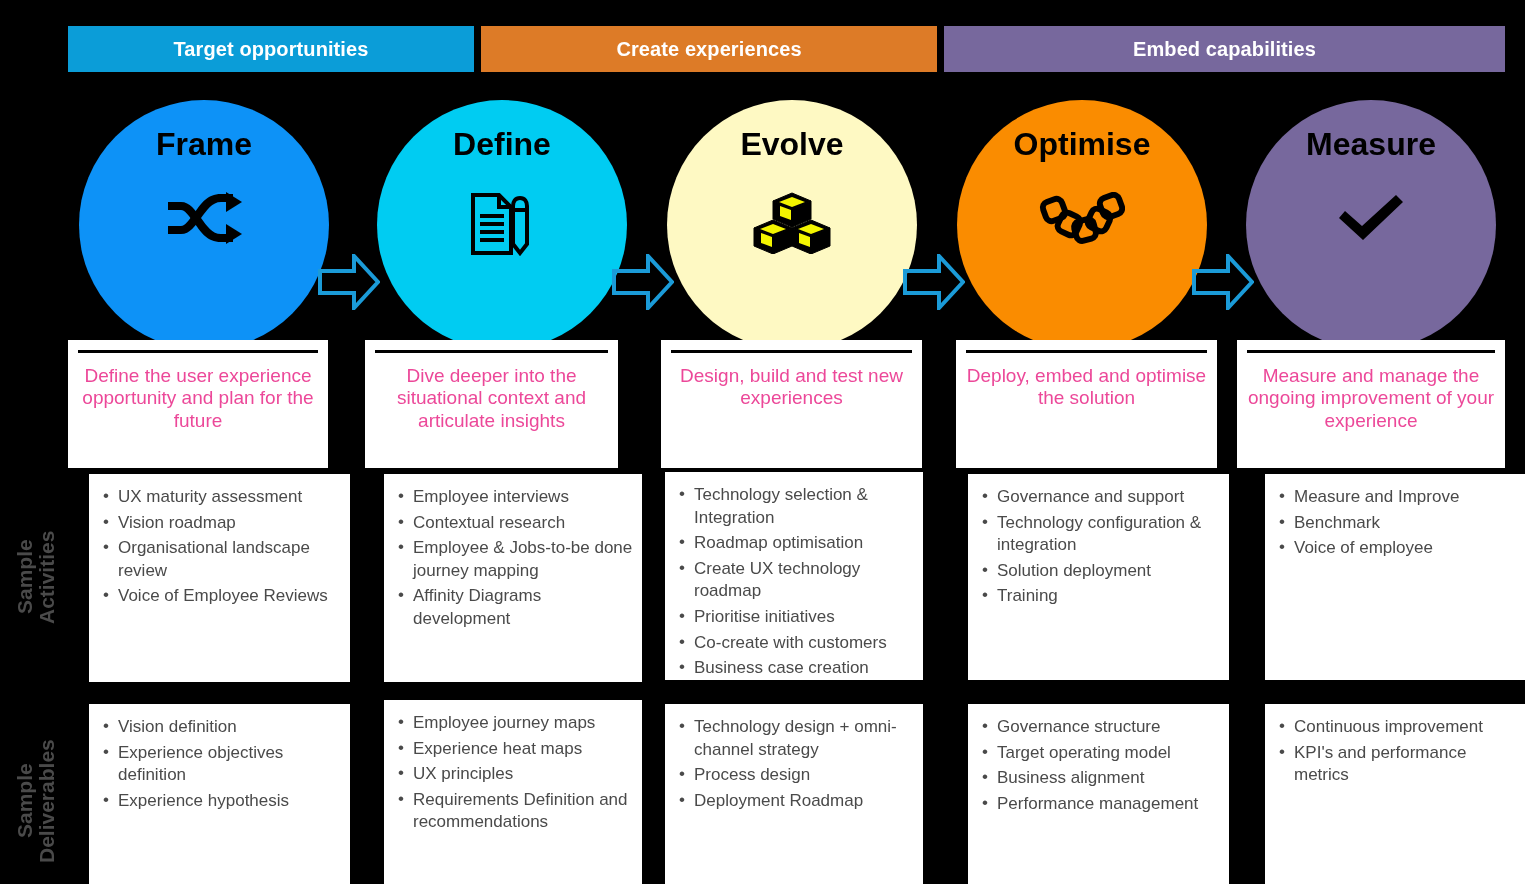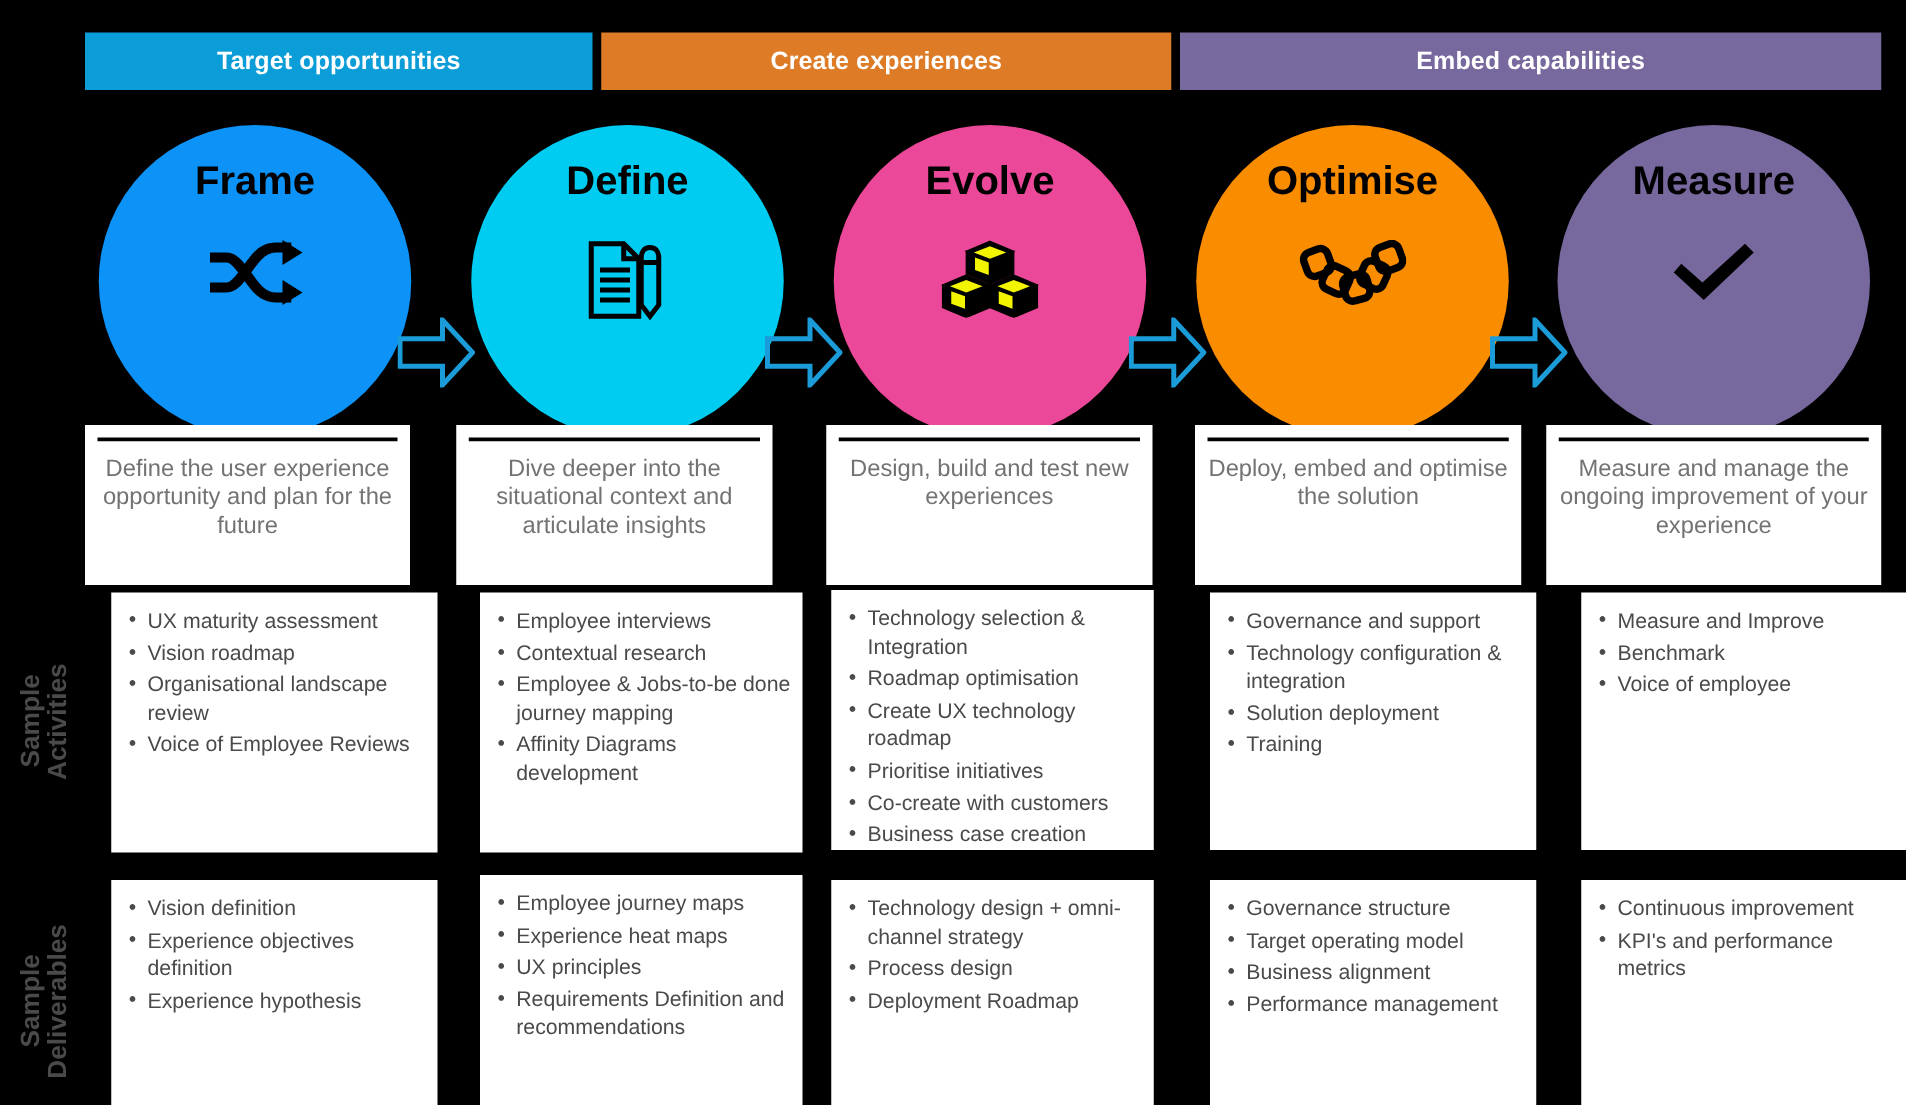--- a/index.html
+++ b/index.html
@@ -39,21 +39,21 @@
 
   
   .desc {
     position: absolute; background: #ffffff;
     padding: 0;
   }
   .desc .rule {
     height: 3px; background: #000; margin: 10px 10px 0 10px;
   }
   .desc .dtext {
-    color: #737373; font-size: 19px; line-height: 1.18;
+    color: #ec4899; font-size: 19px; line-height: 1.18;
     text-align: center; padding: 12px 9px 0 9px;
   }
 
   
   .card {
     position: absolute; background: #ffffff; overflow: hidden;
   }
   .card ul { list-style: none; padding: 12px 8px 8px 12px; }
   .card li {
     position: relative; color: #4a4a4a; font-size: 17px;
@@ -109,21 +109,21 @@
         <path d="M4 3 h26 l12 12 v46 H4z"></path>
         <path d="M30 3 v12 h12"></path>
         <path d="M11 24 h24 M11 32 h24 M11 40 h24 M11 48 h24"></path>
         <path d="M51 6 c5 0 7 4 7 8 v38 l-7 9 l-7-9 V14 c0-4 2-8 7-8z"></path>
         <path d="M44 18 h14"></path>
       </g>
     </svg>
   </div>
 </div>
 
-<div class="circle" style="left:667px;top:74px;width:250px;height:250px;background:#ec4899">
+<div class="circle" style="left:667px;top:74px;width:250px;height:250px;background:#fef9c3">
   <div class="label">Evolve</div>
   <div class="iconwrap">
     <svg width="78" height="62" viewBox="0 0 78 62">
       <g fill="#000" stroke="#000" stroke-width="1">
         <g transform="translate(19,0)">
           <path d="M20 1 L39 9 L20 17 L1 9z"></path>
           <path d="M1 9 L20 17 V35 L1 27z"></path>
           <path d="M39 9 L20 17 V35 L39 27z" fill="#000"></path>
         </g>
         <g transform="translate(0,27)">

